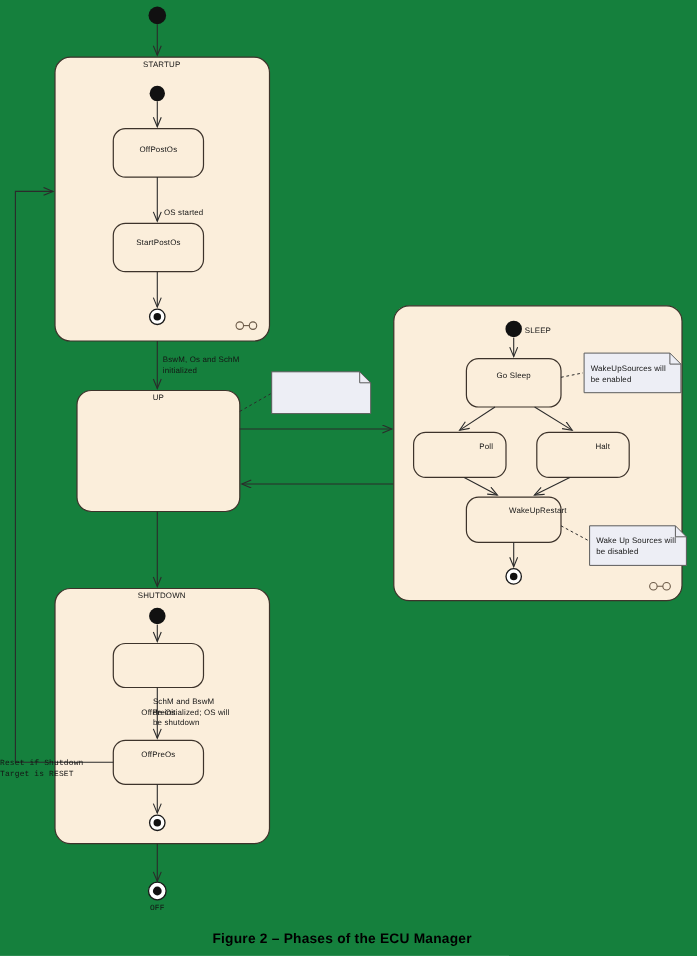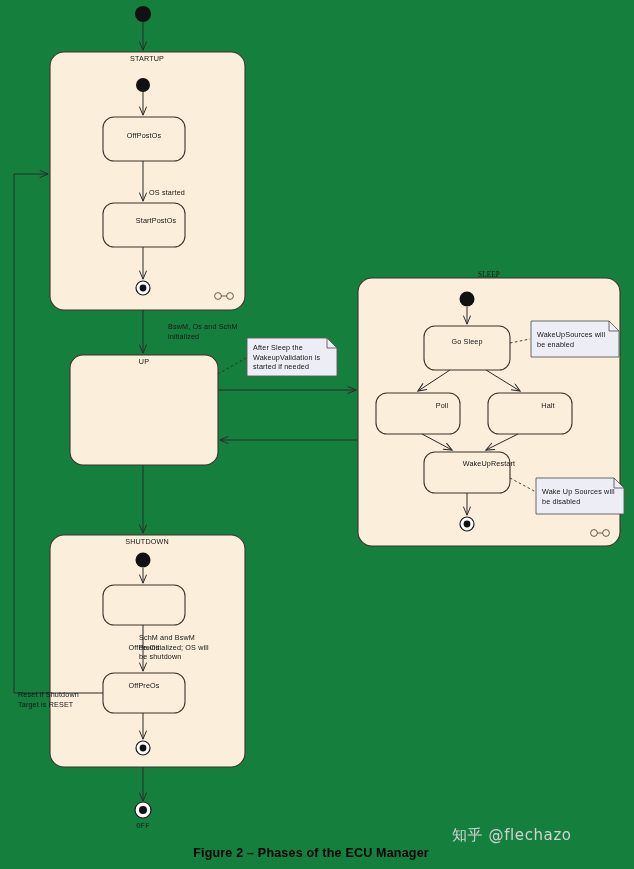--- a/index.html
+++ b/index.html
@@ -159,51 +159,47 @@
       <path d="M609,321 L609,331 L619,331" fill="none" stroke="#5a5a5a" stroke-width="0.9"></path>
     </g>
 
     <g>
       <path d="M536,478 L614,478 L624,488 L624,514 L536,514 Z" fill="#edeef5" stroke="#5a5a5a" stroke-width="0.9"></path>
       <path d="M614,478 L614,488 L624,488" fill="none" stroke="#5a5a5a" stroke-width="0.9"></path>
     </g>
   </svg>
 
   <div class="lbl center" style="left:147px; top:54px;">STARTUP</div>
-  <div class="lbl center" style="left:489px; top:271px;font-family:Liberation Serif, serif;">SLEEP</div>
+  <div class="lbl center" style="left:489px; top:296px;">SLEEP</div>
   <div class="lbl center" style="left:147px; top:537px;">SHUTDOWN</div>
 
   <div class="lbl center" style="left:144px; top:357px;">UP</div>
 
   <div class="lbl center" style="left:144px; top:131px;">OffPostOs</div>
-  <div class="lbl center" style="left:144px; top:216px;margin-left:12px;">StartPostOs</div>
+  <div class="lbl center" style="left:144px; top:216px;">StartPostOs</div>
   <div class="lbl center" style="left:167px; top:188px;">OS started</div>
 
   <div class="lbl center" style="left:467px; top:337px;">Go Sleep</div>
   <div class="lbl center" style="left:418px; top:401px;padding-left:48px;">Poll</div>
   <div class="lbl center" style="left:530px; top:401px;padding-left:36px;">Halt</div>
   <div class="lbl center" style="left:467px; top:459px;padding-left:44px;">WakeUpRestart</div>
 
   <div class="lbl center" style="left:144px; top:597px;margin-top:46px;">OffPreOs</div>
   <div class="lbl center" style="left:144px; top:681px;">OffPreOs</div>
   <div class="lbl left" style="left:139px; top:633px;">SchM and BswM
 de-initialized; OS will
 be shutdown</div>
 
-  <div class="lbl left" style="left:148px; top:322px;margin-left:20px;">BswM, Os and SchM
+  <div class="lbl left" style="left:148px; top:322px;">BswM, Os and SchM
 initialized</div>
-  <div class="lbl left" style="left:18px; top:690px;">Reset if Shutdown
+  <div class="lbl left" style="left:0; top:690px;font-family:Liberation Mono, monospace;">Reset if Shutdown
 Target is RESET</div>
 
   <div class="lbl center" style="left:143px; top:822px;font-family:Liberation Mono, monospace;">OFF</div>
 
-  <div class="lbl left" style="left:253px; top:343px; width:84px;">After Sleep the
-WakeupValidation is
-started if needed</div>
   <div class="lbl left" style="left:537px; top:330px; width:82px;">WakeUpSources will
 be enabled</div>
   <div class="lbl left" style="left:542px; top:487px; width:82px;">Wake Up Sources will
 be disabled</div>
 
   <div class="caption">Figure 2 – Phases of the ECU Manager</div>
-  <div class="watermark">知乎 @flechazo</div>
 
 </div>
 
 </body></html>

